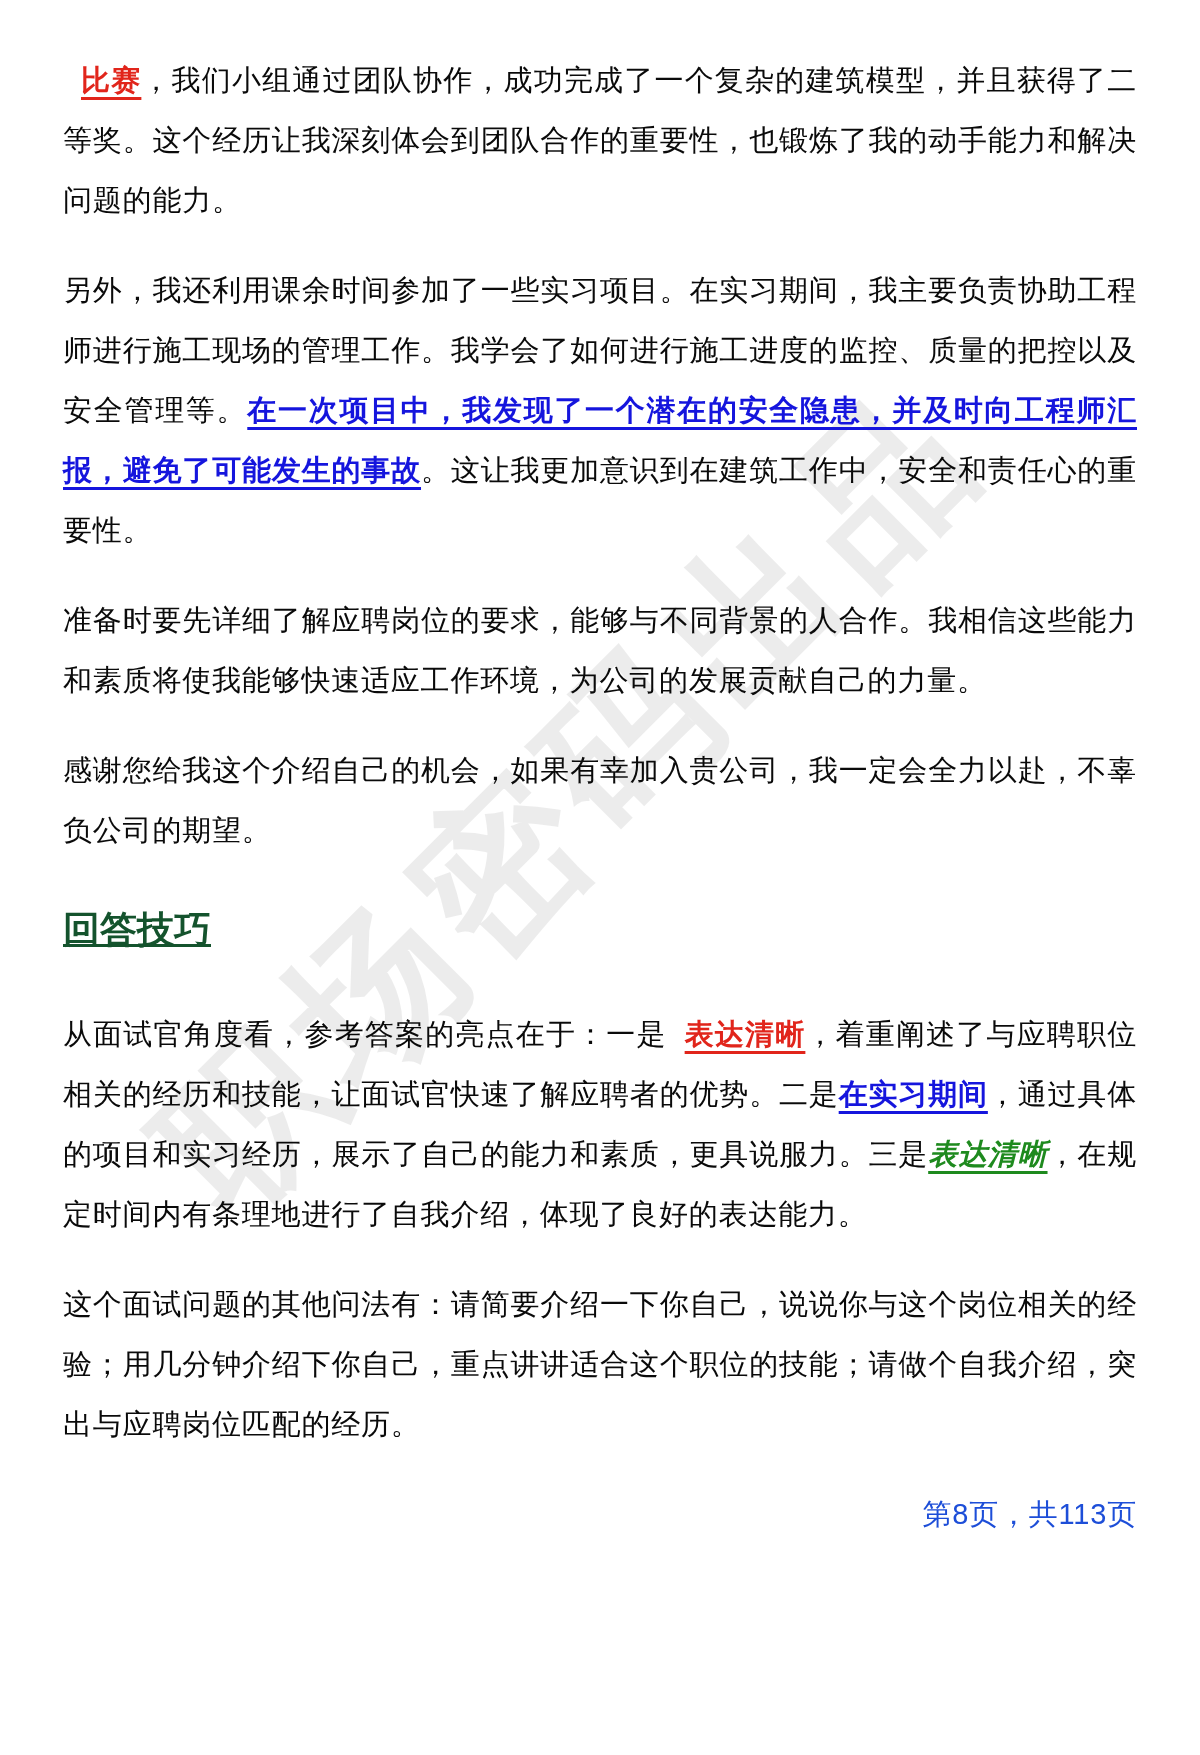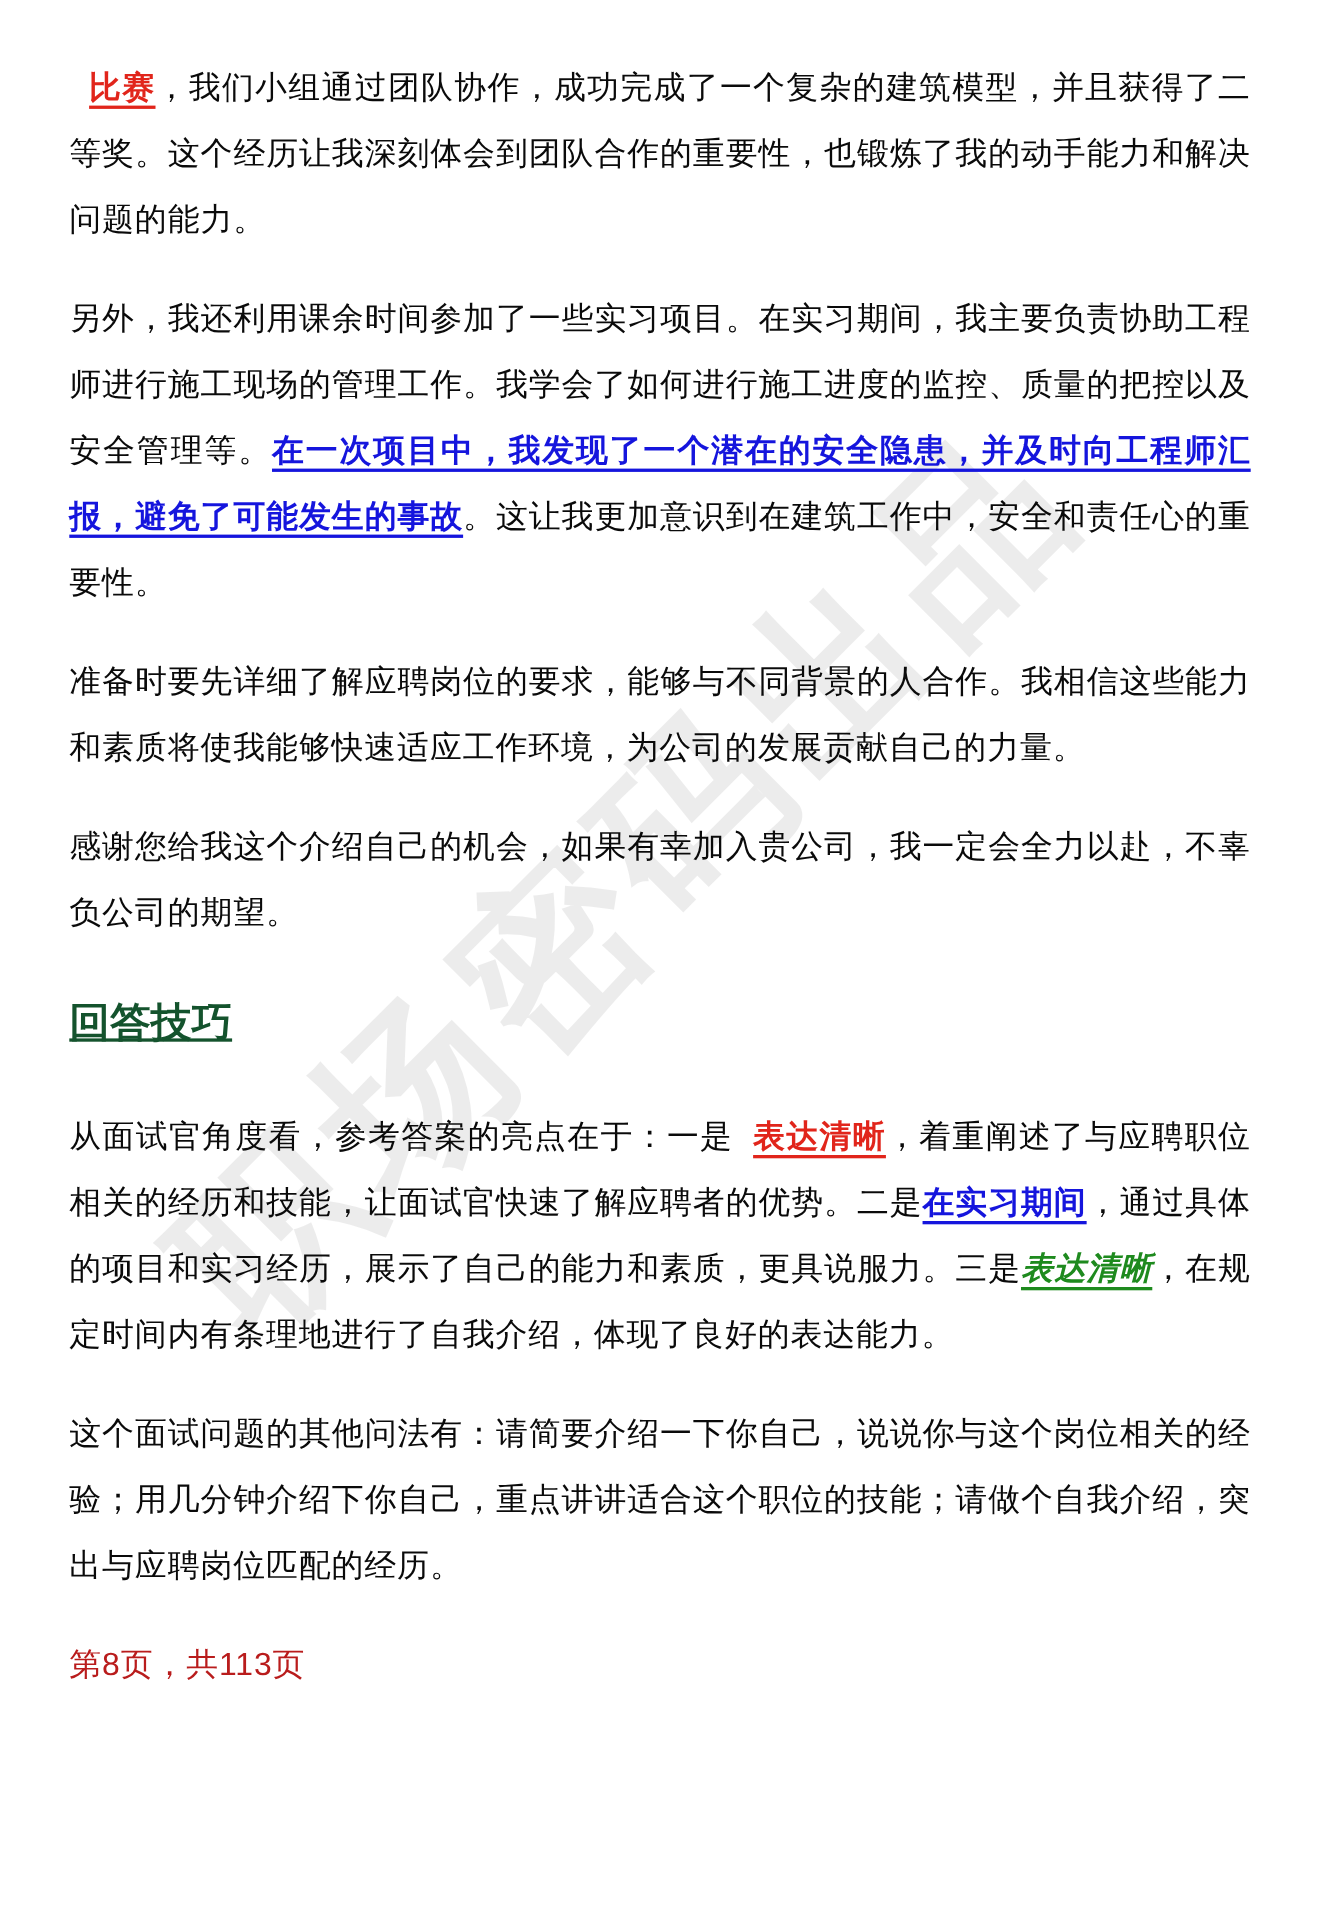--- a/index.html
+++ b/index.html
@@ -62,22 +62,22 @@
   .seg-red   { color: var(--red,   #e1251b); text-decoration-color: var(--red,   #e1251b); margin-left: 18px; }
   .seg-blue  { color: var(--blue,  #1515dd); text-decoration-color: var(--blue,  #1515dd); }
   .seg-green { color: var(--green, #1e8a1e); text-decoration-color: var(--green, #1e8a1e); font-style: italic; }
   .footer {
     position: relative;
     z-index: 1;
     margin-top: 15px;
     font-size: 29px;
     line-height: 60px;
     letter-spacing: 0.8px;
-    color: #b91c1c;
-    text-align: left;
+    color: #1d4ed8;
+    text-align: right;
   }
 </style>
 </head>
 <body>
 
 <div class="page">
   <div class="watermark">职场密码出品</div>
 
   <main class="doc" id="doc">
       <p><span class="seg seg-red">比赛</span><span class="seg">，我们小组通过团队协作，成功完成了一个复杂的建筑模型，并且获得了二等奖。这个经历让我深刻体会到团队合作的重要性，也锻炼了我的动手能力和解决问题的能力。</span></p>

